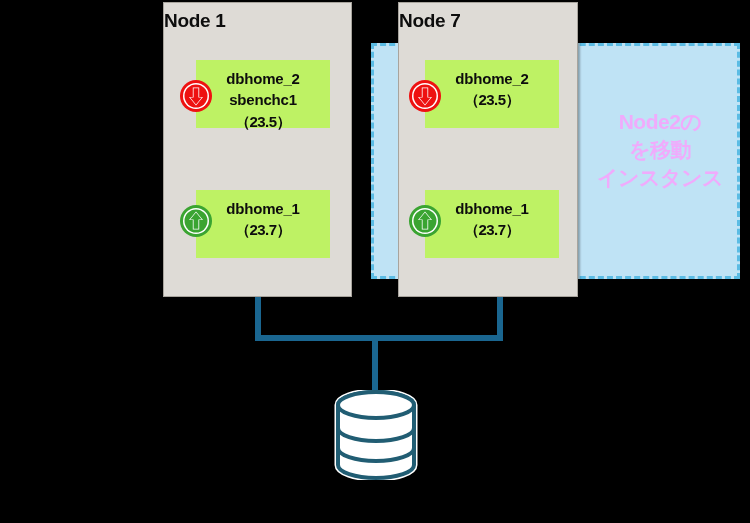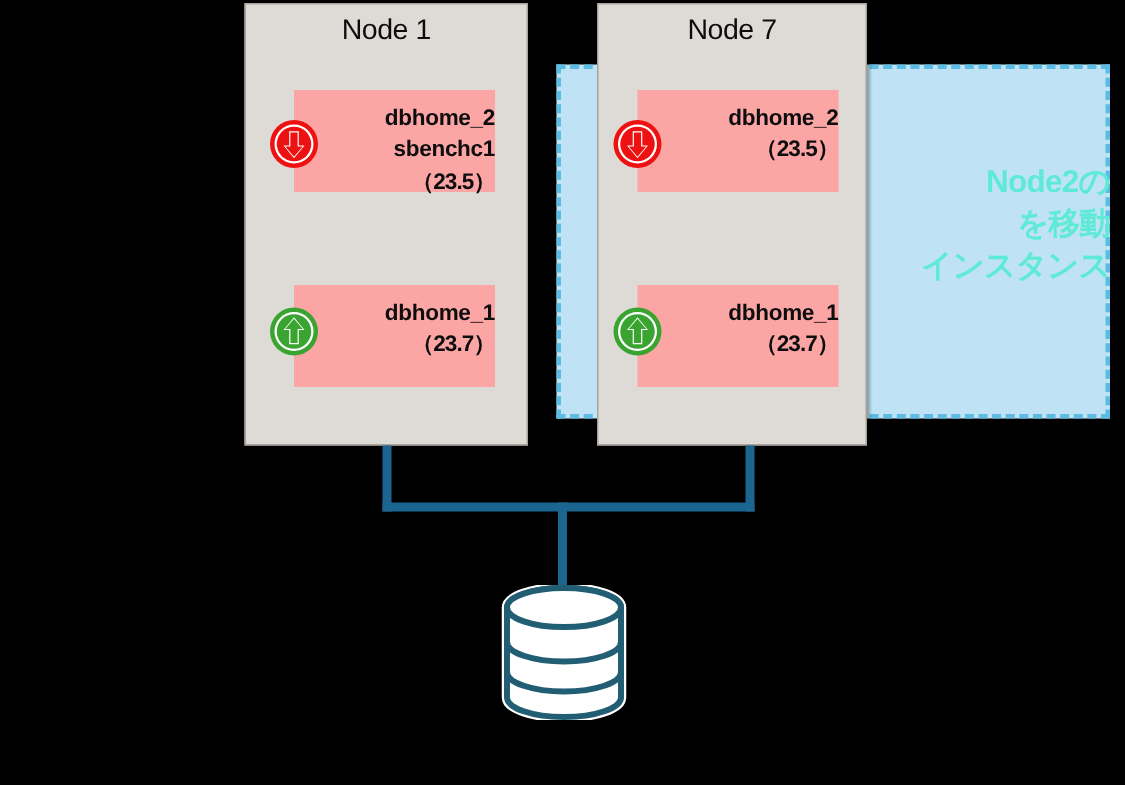--- a/index.html
+++ b/index.html
@@ -25,57 +25,57 @@
     height: 236px;
     background: #bfe3f5;
     border: 3px dashed #5bbce4;
     box-sizing: border-box;
   }
   .highlight-label {
     position: absolute;
     left: 580px;
     top: 108px;
     width: 160px;
-    text-align: right;
+    text-align: center;
     font-size: 21px;
     font-weight: bold;
-    color: #5eead4;
+    color: #f0abfc;
     line-height: 1.34;
     letter-spacing: -0.5px;
   }
 
   
   .node-box {
     position: absolute;
     background: #dedbd6;
     border: 1px solid #a8a49d;
     box-sizing: border-box;
     box-shadow: 2px 2px 2px rgba(0,0,0,0.30);
   }
   #node1-box { left: 163px; top: 2px; width: 189px; height: 295px; }
   #node2-box { left: 398px; top: 2px; width: 180px; height: 295px; }
 
   .node-title {
     position: absolute;
     top: 7px;
     left: 0;
     width: 100%;
-    text-align: center;
+    text-align: left;
     font-size: 19px;
-    font-weight: normal;
+    font-weight: bold;
     color: #0d0d0d;
     letter-spacing: -0.3px;
   }
 
   
   .inst-card {
     position: absolute;
-    background: #fca5a5;
-    box-sizing: border-box;
-    text-align: right;
+    background: #bef264;
+    box-sizing: border-box;
+    text-align: center;
     padding-top: 8px;
   }
   #n1-inst-top    { left: 196px; top: 60px;  width: 134px; height: 68px; }
   #n1-inst-bottom { left: 196px; top: 190px; width: 134px; height: 68px; }
   #n2-inst-top    { left: 425px; top: 60px;  width: 134px; height: 68px; }
   #n2-inst-bottom { left: 425px; top: 190px; width: 134px; height: 68px; }
 
   .inst-line {
     display: block;
     font-size: 15px;

